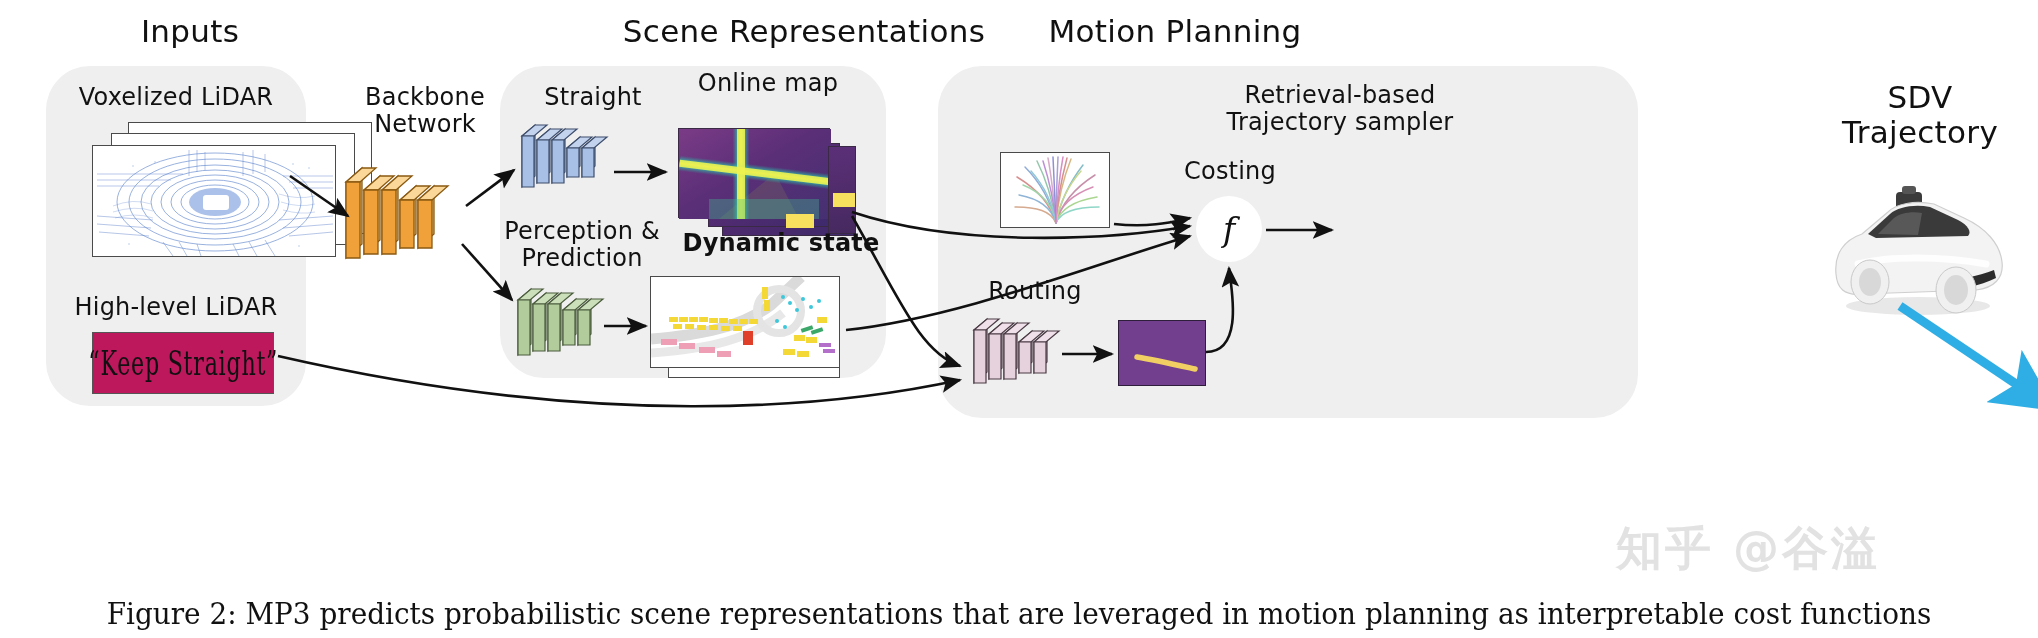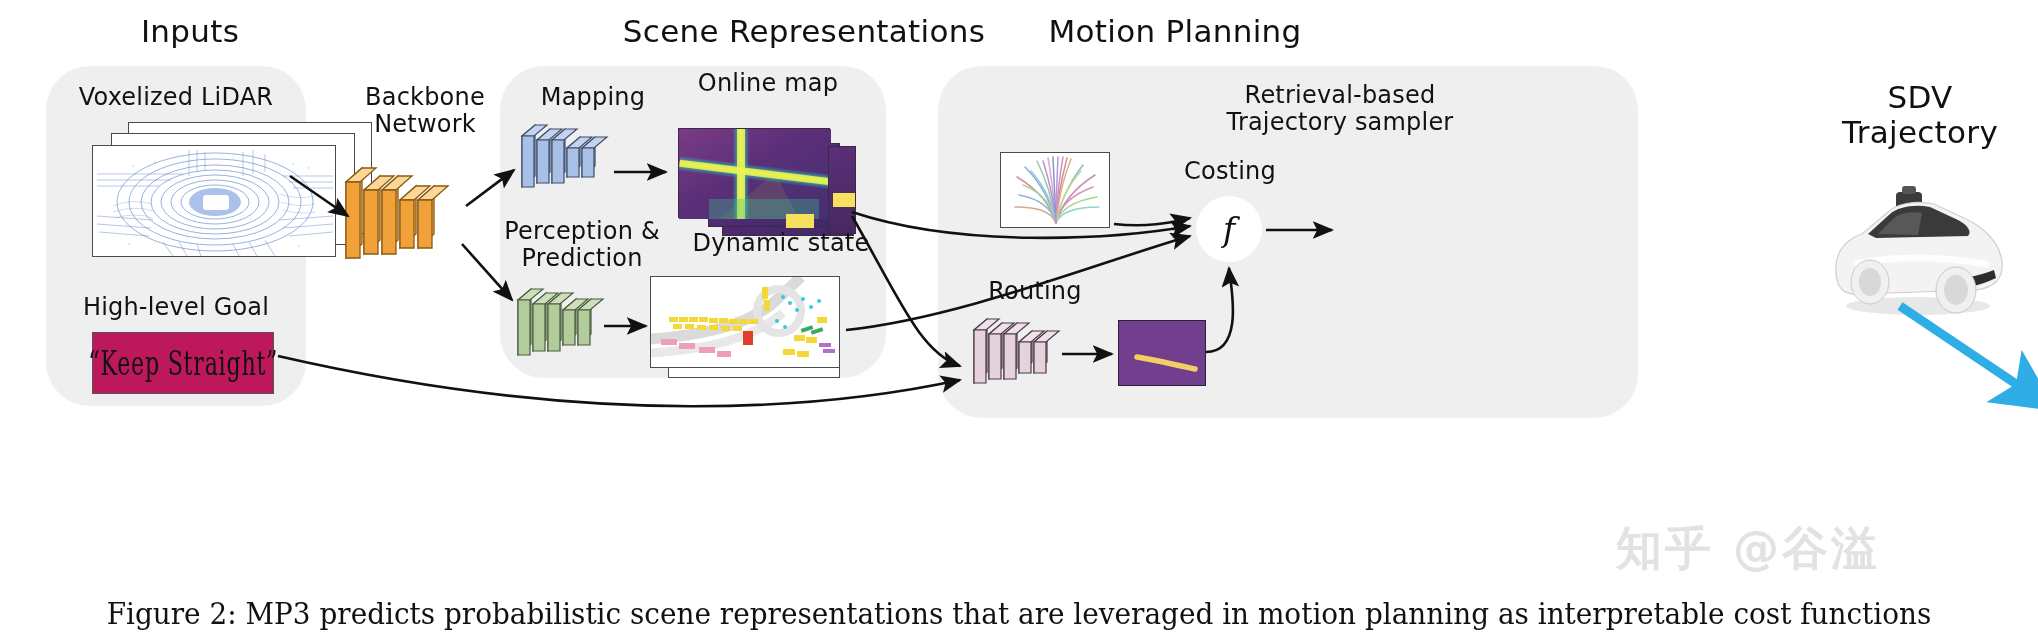--- a/index.html
+++ b/index.html
@@ -133,21 +133,21 @@
         <circle cx="40" cy="20" r="0.7"></circle>
           <circle cx="62" cy="16" r="0.7"></circle>
         <circle cx="200" cy="18" r="0.7"></circle>
           <circle cx="216" cy="22" r="0.7"></circle>
         <circle cx="36" cy="98" r="0.7"></circle>
           <circle cx="206" cy="100" r="0.7"></circle>
       </g>
     </svg>
   </div>
 
-  <div class="blk-title" style="left:50px;top:294px;width:252px;">High-level Goal</div>
+  <div class="blk-title" style="left:50px;top:294px;width:252px;">High-level LiDAR</div>
 
   <div class="goal-box" style="left:92px;top:332px;width:182px;height:62px;">
     <div class="goal-text">“Keep Straight”</div>
   </div>
 
   <div class="blk-title" style="left:330px;top:84px;width:190px;">
     <span>Backbone</span><br>
     <span>Network</span>
   </div>
 
@@ -169,21 +169,21 @@
       <polygon points="64,42 80,28 80,76 64,90" fill="#f6bd62"></polygon>
       <polygon points="64,42 80,28 94,28 78,42" fill="#fbd89a"></polygon>
       <polygon points="64,42 78,42 78,90 64,90" fill="#f0a13a"></polygon>
 
       <polygon points="82,42 98,28 98,76 82,90" fill="#f6bd62"></polygon>
       <polygon points="82,42 98,28 112,28 96,42" fill="#fbd89a"></polygon>
       <polygon points="82,42 96,42 96,90 82,90" fill="#f0a13a"></polygon>
     </g>
   </svg>
 
-  <div class="blk-title" style="left:508px;top:84px;width:170px;">Mapping</div>
+  <div class="blk-title" style="left:508px;top:84px;width:170px;">Straight</div>
 
   <svg class="abs" style="left:516px;top:118px;" width="110" height="86" viewBox="0 0 110 86">
     <g stroke="#3d4d6b" stroke-width="1.2">
       <polygon points="6,18 19,7 19,58 6,69" fill="#9fb6dd"></polygon>
       <polygon points="6,18 19,7 31,7 18,18" fill="#c3d3ee"></polygon>
       <polygon points="6,18 18,18 18,69 6,69" fill="#a9c0e6"></polygon>
 
       <polygon points="21,22 34,11 34,54 21,65" fill="#9fb6dd"></polygon>
       <polygon points="21,22 34,11 46,11 33,22" fill="#c3d3ee"></polygon>
       <polygon points="21,22 33,22 33,65 21,65" fill="#a9c0e6"></polygon>
@@ -270,21 +270,21 @@
       <polygon points="51,28 64,17 64,52 51,63" fill="#a5c18d"></polygon>
       <polygon points="51,28 64,17 76,17 63,28" fill="#cadfba"></polygon>
       <polygon points="51,28 63,28 63,63 51,63" fill="#b2cc9c"></polygon>
 
       <polygon points="66,28 79,17 79,52 66,63" fill="#a5c18d"></polygon>
       <polygon points="66,28 79,17 91,17 78,28" fill="#cadfba"></polygon>
       <polygon points="66,28 78,28 78,63 66,63" fill="#b2cc9c"></polygon>
     </g>
   </svg>
 
-  <div class="blk-title" style="left:666px;top:230px;width:230px;">Dynamic state</div>
+  <div class="blk-title" style="left:666px;top:230px;width:230px;font-weight:bold;">Dynamic state</div>
 
   <div class="card" style="left:668px;top:286px;width:172px;height:92px;"></div>
 
   <div class="card" style="left:650px;top:276px;width:190px;height:92px;">
     <svg width="190" height="92" viewBox="0 0 190 92">
       <rect x="0" y="0" width="190" height="92" fill="#ffffff"></rect>
       <path d="M0,62 C50,58 90,50 120,28 L150,0" stroke="#dadada" stroke-width="11" fill="none"></path>
       <path d="M0,76 C58,72 100,62 132,36" stroke="#e8e8e8" stroke-width="9" fill="none"></path>
       <circle cx="128" cy="34" r="22" fill="none" stroke="#e4e4e4" stroke-width="8"></circle>
       <g fill="#f4d836">

